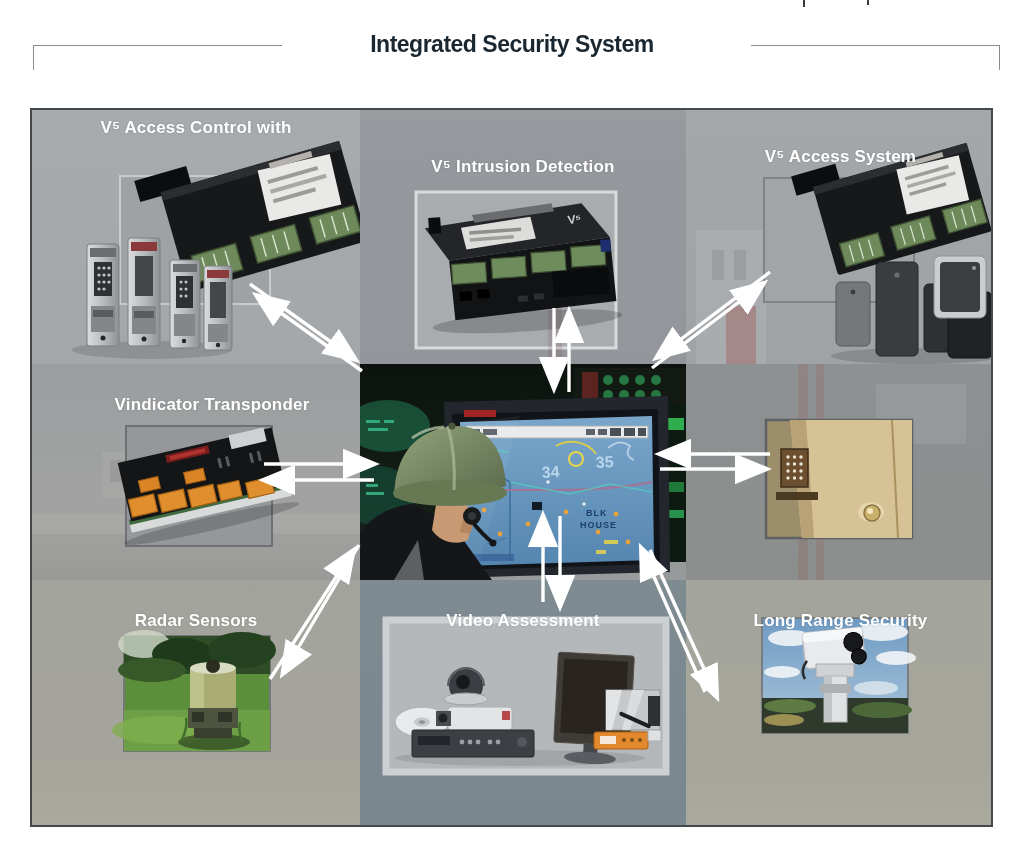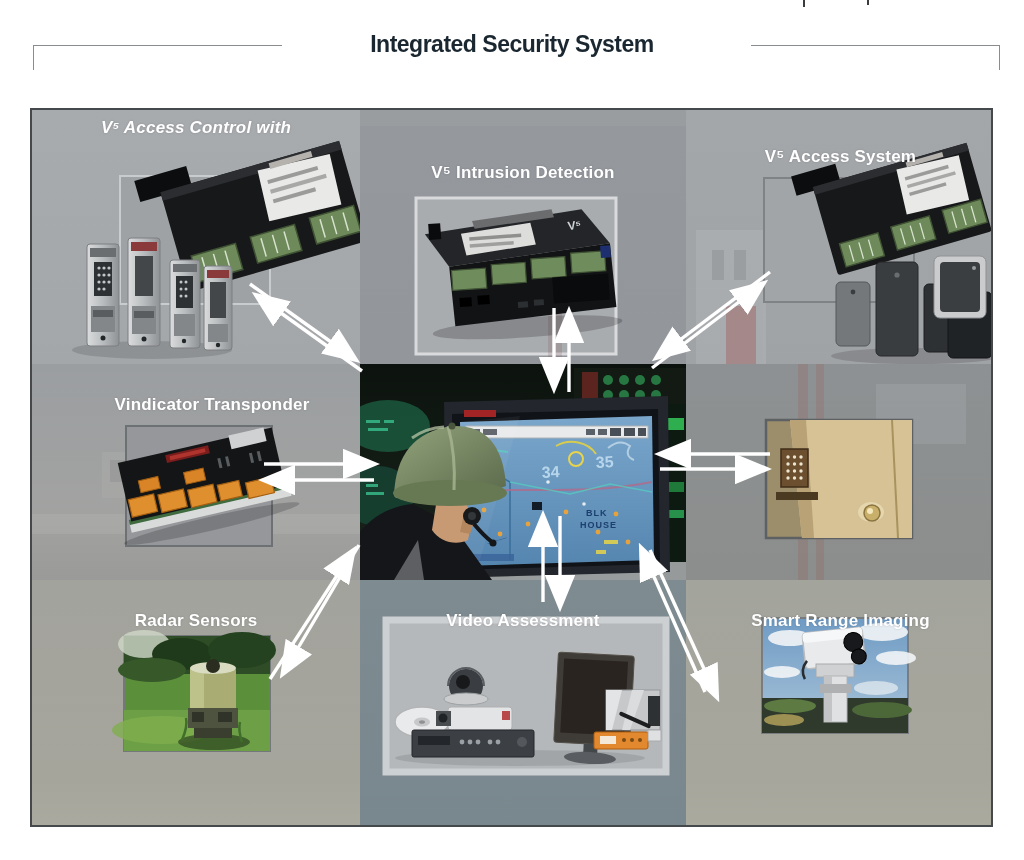--- a/index.html
+++ b/index.html
@@ -27,21 +27,21 @@
 
 <div class="crop-mark" style="left:803px;"></div>
 <div class="crop-mark" style="left:867px;height:5px;"></div>
 
 <div class="bracket left"></div>
 <div class="bracket right"></div>
 <div class="page-title">Integrated Security System</div>
 
 <div class="panel">
 
-  <div class="cell" style="left:0;top:0;width:328px;height:254px;background:linear-gradient(#a8abae,#a4a7aa);font-style:italic;">
+  <div class="cell" style="left:0;top:0;width:328px;height:254px;background:linear-gradient(#a8abae,#a4a7aa);">
     <div class="cell-label" style="top:7px;">
       <div>V⁵ Access Control with</div>
     </div>
     <svg width="328" height="254" viewBox="0 0 328 254">
       <defs>
         <linearGradient id="rdr1" x1="0" y1="0" x2="1" y2="0">
           <stop offset="0" stop-color="#dadcdd"></stop>
             <stop offset=".5" stop-color="#b9bcbe"></stop>
             <stop offset="1" stop-color="#8f9294"></stop>
         </linearGradient>
@@ -115,21 +115,21 @@
           <rect x="172" y="156" width="28" height="84" rx="3" fill="url(#rdr1)" stroke="#7c7f81"></rect>
           <rect x="175" y="160" width="22" height="8" fill="#8a3a3a"></rect>
           <rect x="178" y="172" width="16" height="36" fill="#43474a"></rect>
           <rect x="176" y="214" width="20" height="18" fill="#84878a"></rect>
           <circle cx="186" cy="235" r="2.2" fill="#232527"></circle>
         </g>
       </g>
     </svg>
   </div>
 
-  <div class="cell" style="left:328px;top:16px;width:326px;height:318px;background:linear-gradient(#95989d,#92969b);">
+  <div class="cell" style="left:328px;top:10px;width:326px;height:318px;background:linear-gradient(#95989d,#92969b);">
     <div class="cell-label" style="top:36px;">V⁵ Intrusion Detection</div>
     <svg width="326" height="254" viewBox="0 0 326 254">
       <rect x="56" y="72" width="200" height="156" fill="#a9acaf" stroke="#d8dadc" stroke-width="3"></rect>
       <rect x="188" y="120" width="14" height="120" fill="#7a4848" opacity="0.18"></rect>
       <g transform="translate(156,150) rotate(-4)">
         <ellipse cx="8" cy="52" rx="95" ry="10" fill="#000000" opacity="0.2"></ellipse>
         <polygon points="-88,-48 70,-62 96,-26 -66,-14" fill="#232528"></polygon>
         <polygon points="-66,-14 96,-26 98,38 -64,46" fill="#121315"></polygon>
         <rect x="-84" y="-58" width="12" height="16" fill="#0a0b0c"></rect>
         <polygon points="-52,-46 18,-52 22,-30 -48,-24" fill="#dddddb"></polygon>
@@ -471,21 +471,21 @@
               <circle cx="280" cy="160" r="2"></circle>
             </g>
           <rect x="258" y="138" width="34" height="4" rx="2" fill="#1c1e20" transform="rotate(24 275 140)"></rect>
           <rect x="288" y="150" width="13" height="11" fill="#dfe0e1" stroke="#aaacae"></rect>
         </g>
       </g>
     </svg>
   </div>
 
   <div class="cell" style="left:654px;top:470px;width:309px;height:249px;background:linear-gradient(#a3a49c,#a7a69c 80%,#abaa9f);">
-    <div class="cell-label" style="top:30px;">Smart Range Imaging</div>
+    <div class="cell-label" style="top:30px;">Long Range Security</div>
     <svg width="309" height="249" viewBox="0 0 309 249">
       <defs>
         <linearGradient id="skyg" x1="0" y1="0" x2="0" y2="1">
           <stop offset="0" stop-color="#6f9bc4"></stop>
             <stop offset="1" stop-color="#aac5da"></stop>
         </linearGradient>
       </defs>
       <g>
         <rect x="76" y="38" width="146" height="115" fill="url(#skyg)" stroke="#7a7d7f" stroke-width="2"></rect>
         <g fill="#f2f5f7" opacity="0.9">

